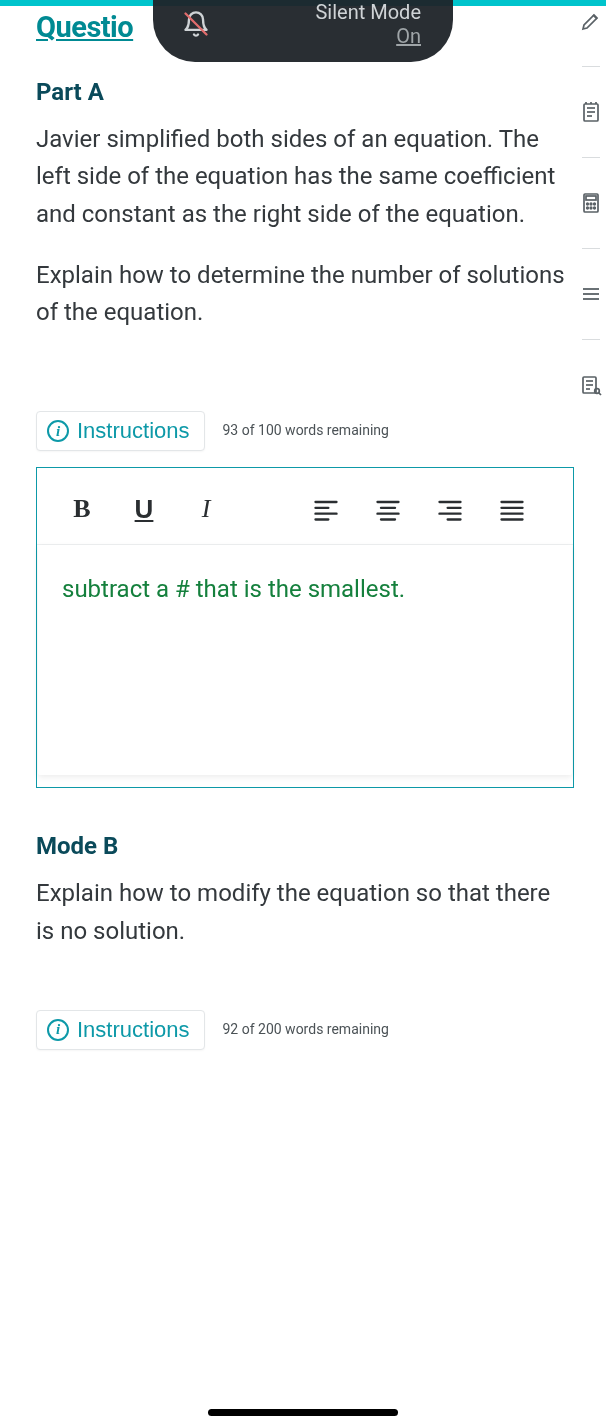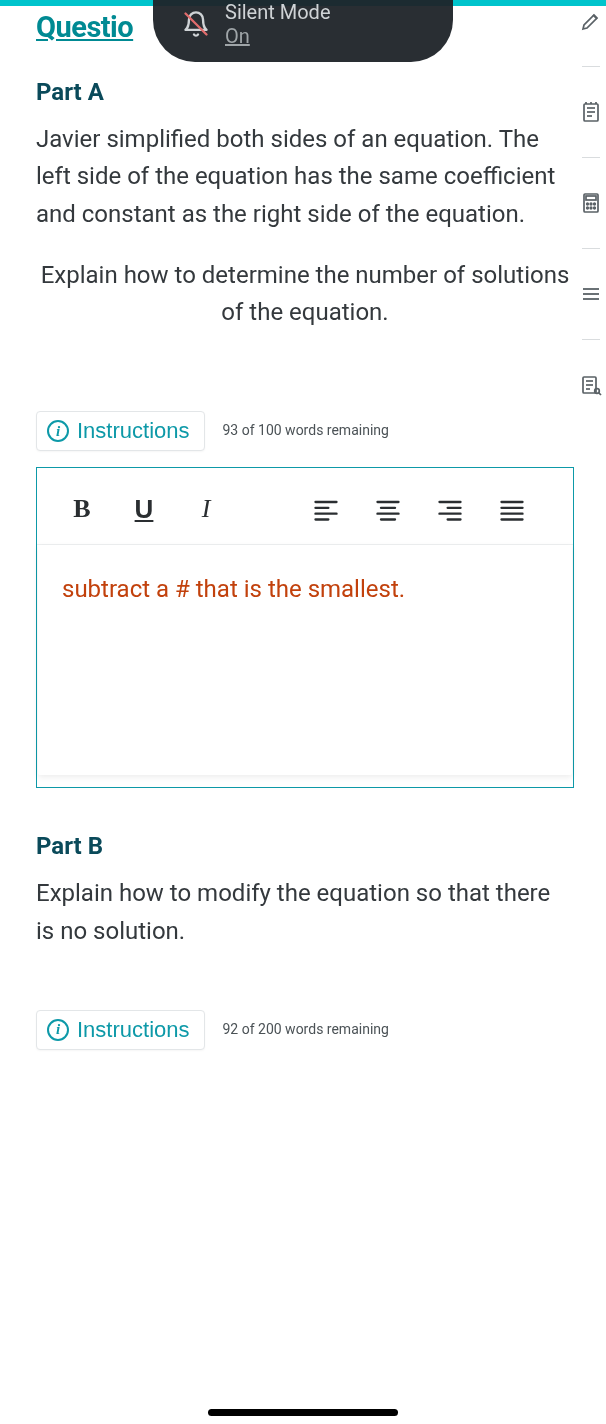--- a/index.html
+++ b/index.html
@@ -40,39 +40,39 @@
     min-width: 300px;
   }
   .toast .bell {
     width: 30px;
     height: 30px;
     display: flex;
     align-items: center;
     justify-content: center;
   }
   .toast .bell svg { width: 28px; height: 28px; }
-  .toast .text { text-align: left; flex: 1; }
+  .toast .text { text-align: right; flex: 1; }
   .toast .line1 { font-size: 20px; color: #cfd3d6; }
   .toast .line2 { font-size: 20px; color: #9fa5a8; text-decoration: underline; }
   .content {
     padding: 0 32px 0 36px;
     color: #34393d;
     font-size: 24px;
     line-height: 1.55;
   }
   .intro { margin-bottom: 14px; }
   .part-heading {
     color: #0a4a5a;
     font-weight: 700;
     font-size: 24px;
     margin-top: 6px;
     margin-bottom: 10px;
   }
   .prompt, .prompt2 { margin-bottom: 10px; }
-  .gap { margin-top: 24px; text-align: center; }
+  .gap { margin-top: 24px; }
   .inst-row {
     display: flex;
     align-items: center;
     gap: 18px;
     margin-top: 80px;
   }
   .inst-row.second { margin-top: 60px; }
   .inst-btn {
     display: flex;
     align-items: center;
@@ -129,21 +129,21 @@
   }
   .tb-btn.bold { font-weight: 800; font-family: Georgia, 'Times New Roman', serif; }
   .tb-btn.under { text-decoration: underline; font-weight: 600; }
   .tb-btn.italic { font-style: italic; font-family: Georgia, serif; font-weight: 500; }
   .tb-spacer { width: 30px; }
   .tb-btn svg { width: 28px; height: 28px; }
   .editor-area {
     padding: 26px 12px 10px 24px;
     min-height: 230px;
     font-size: 24px;
-    color: #c2410c;
+    color: #15803d;
     outline: none;
     box-shadow: 0 2px 6px rgba(0,0,0,0.08);
     margin: 0 1px 12px 1px;
     border-radius: 0 0 2px 2px;
   }
   .part-b { margin-top: 40px; }
   .side-tools {
     position: absolute;
     right: 0;
     top: 0;
@@ -302,21 +302,21 @@
             <line x1="3" y1="11" x2="21" y2="11"></line>
             <line x1="3" y1="16" x2="21" y2="16"></line>
             <line x1="3" y1="21" x2="21" y2="21"></line>
           </svg>
       </button>
     </div>
     <div class="editor-area" contenteditable="true" style="">subtract a # that is the smallest.</div>
   </div>
 
   <div class="part-b">
-    <p class="part-heading">Part B</p>
+    <p class="part-heading">Mode B</p>
     <p class="prompt">Explain how to modify the equation so that there is no solution.</p>
 
     <div class="inst-row second">
       <button class="inst-btn">
         <span class="info-ic">i</span>
         <span>Instructions</span>
       </button>
       <span class="word-count">92 of 200 words remaining</span>
     </div>
   </div>

